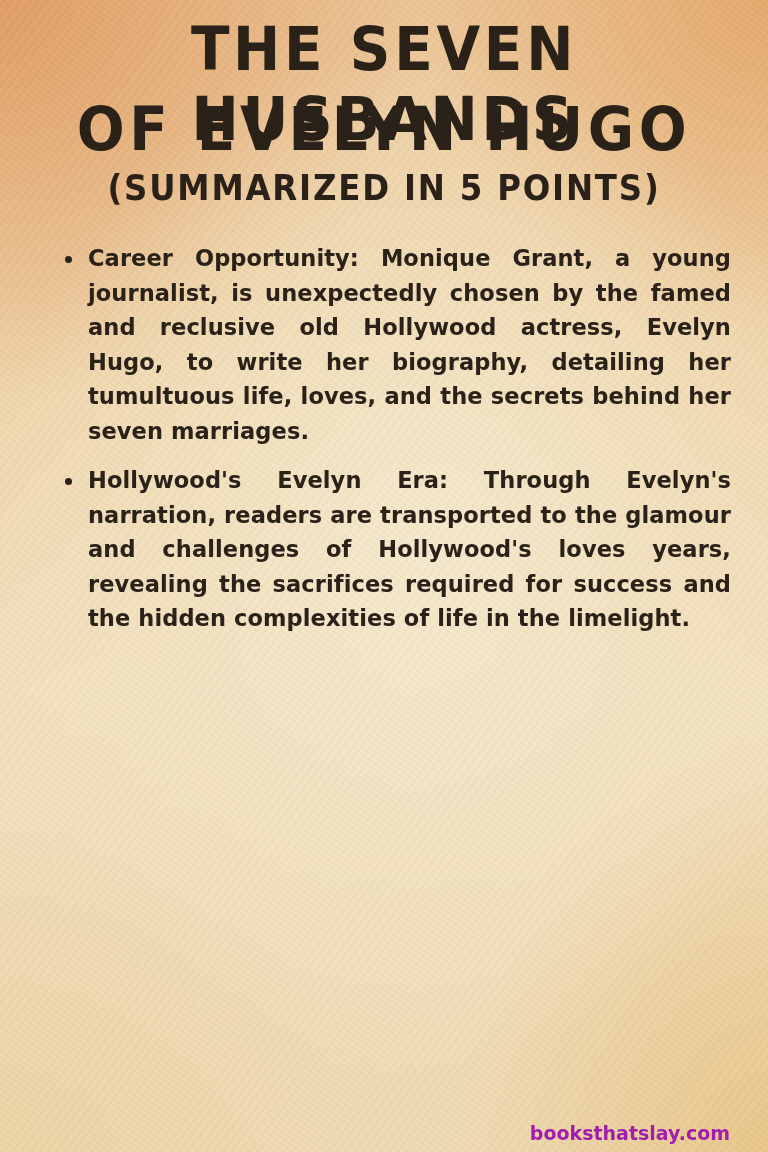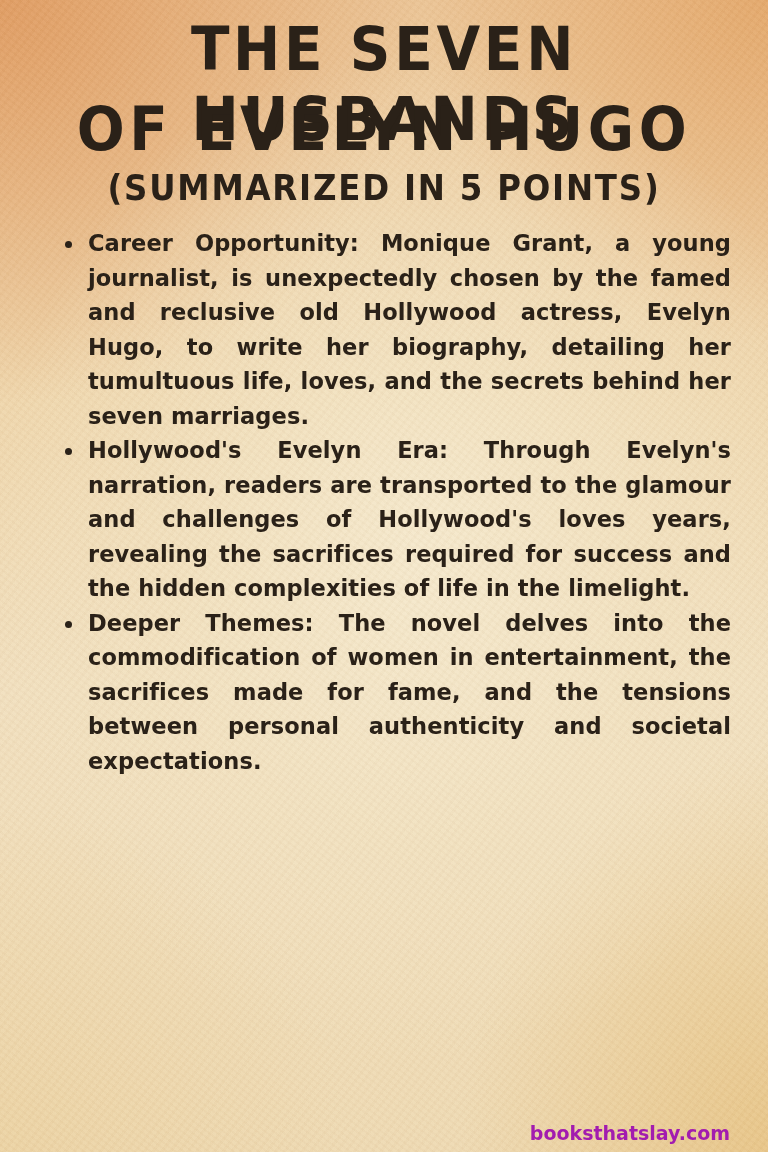--- a/index.html
+++ b/index.html
@@ -50,20 +50,21 @@
       list-style: none;
     }
     .point {
       position: relative;
       padding-left: 28px;
       font-size: 22.5px;
       font-weight: bold;
       line-height: 34.5px;
       text-align: justify;
       letter-spacing: 0.1px;
+      margin-top: 15px;
     }
     .bullet {
       position: absolute;
       left: 5px;
       top: 15px;
       width: 7px;
       height: 7px;
       border-radius: 50%;
       background: #2a2118;
     }
@@ -89,20 +90,15 @@
   <li class="point">
     <span class="bullet"></span>
     <span>Career Opportunity:</span>
     <span>Monique Grant, a young journalist, is unexpectedly chosen by the famed and reclusive old Hollywood actress, Evelyn Hugo, to write her biography, detailing her tumultuous life, loves, and the secrets behind her seven marriages.</span>
   </li>
   <li class="point">
     <span class="bullet"></span>
     <span>Hollywood's Evelyn Era:</span>
     <span>Through Evelyn's narration, readers are transported to the glamour and challenges of Hollywood's loves years, revealing the sacrifices required for success and the hidden complexities of life in the limelight.</span>
   </li>
-  <li class="point">
-    <span class="bullet"></span>
-    <span>Deeper Themes:</span>
-    <span>The novel delves into the commodification of women in entertainment, the sacrifices made for fame, and the tensions between personal authenticity and societal expectations.</span>
-  </li>
 </ul>
 
 <div class="footer">booksthatslay.com</div>
 
 </body></html>

